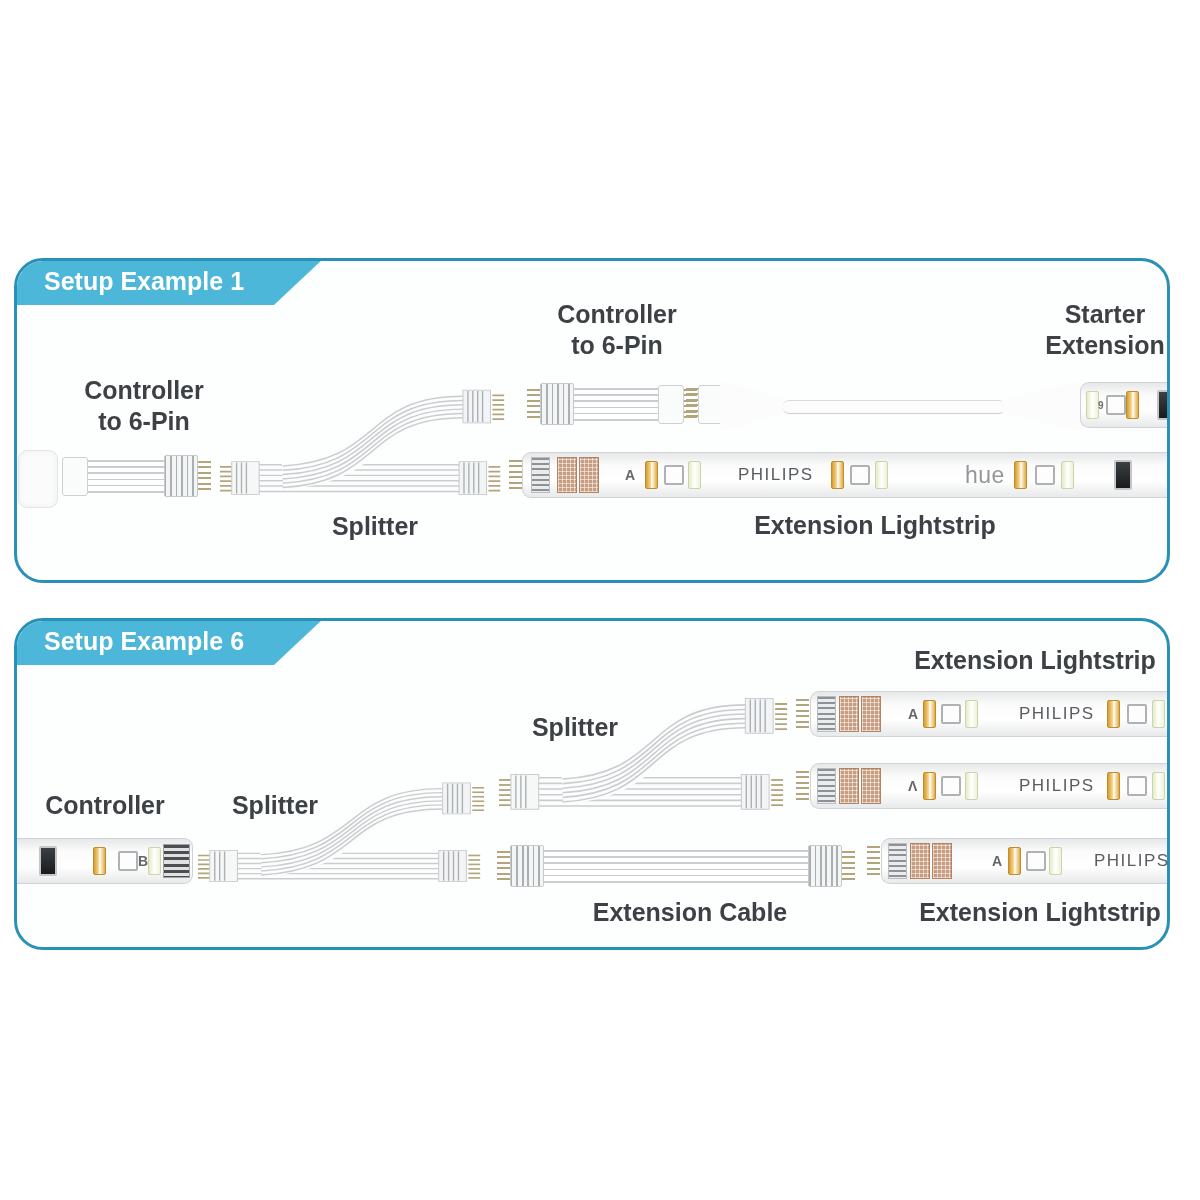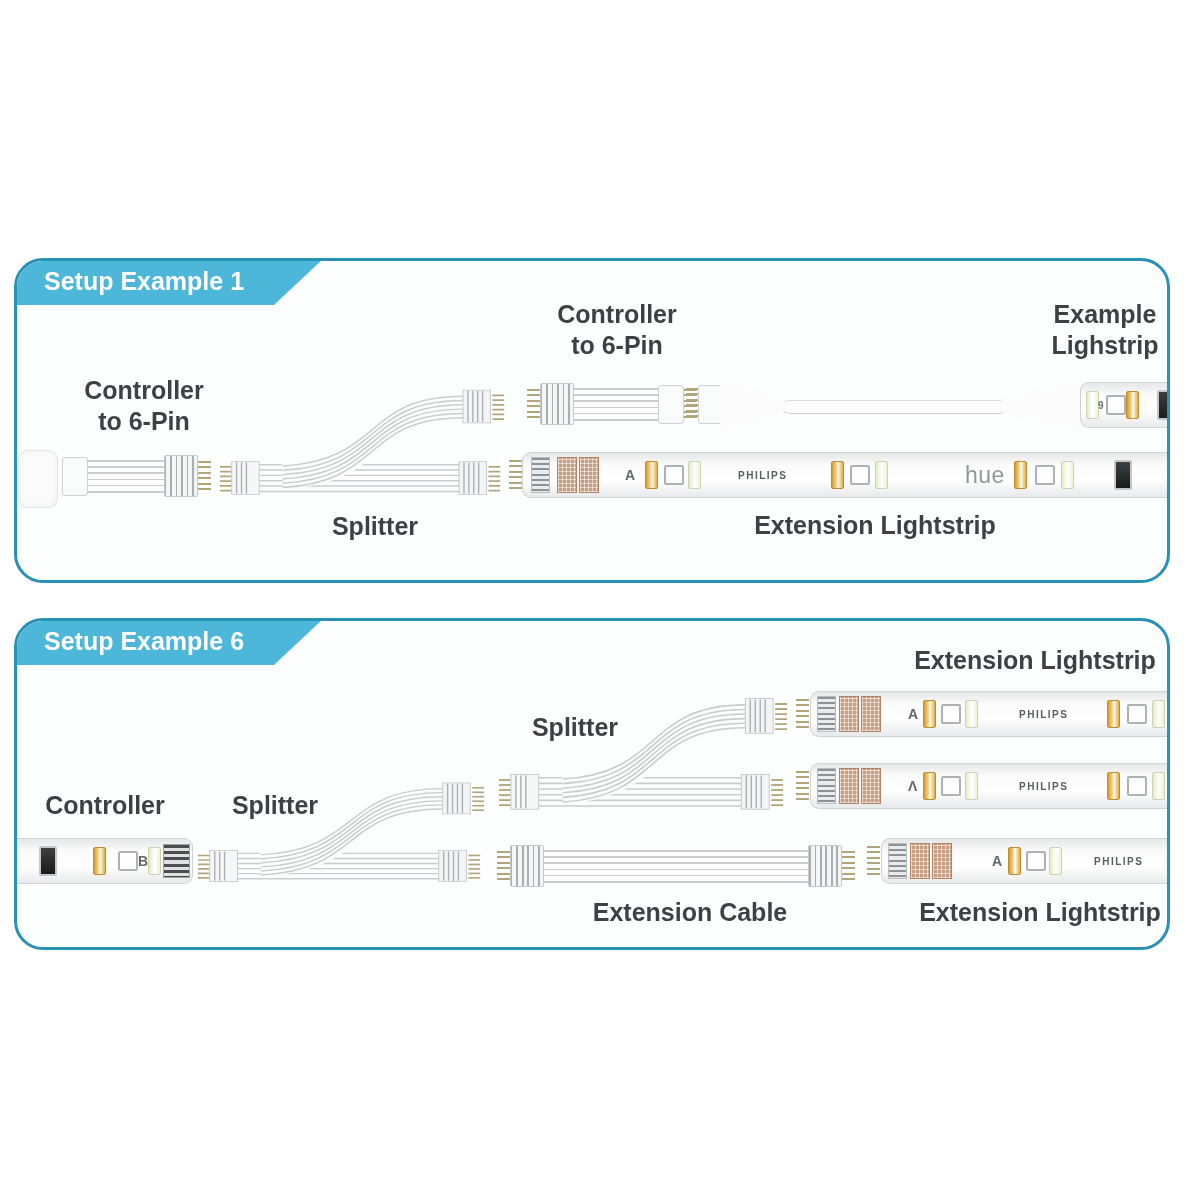--- a/index.html
+++ b/index.html
@@ -36,21 +36,21 @@
   .copper{width:18px;height:34px;border:1px solid #b28466;background-color:#c79c7f;
         background-image:repeating-linear-gradient(90deg,rgba(255,255,255,.55) 0 1px,rgba(0,0,0,0) 1px 4px),
                          repeating-linear-gradient(0deg,rgba(255,255,255,.55) 0 1px,rgba(0,0,0,0) 1px 4px);}
   .mark{font-size:14px;font-weight:bold;color:#63676b;}
   .mark-sm{font-size:10px;font-weight:bold;color:#6a6e72;}
   .led-a{width:11px;height:26px;border:1px solid #c08d2e;border-radius:2px;
         background:linear-gradient(90deg,#d69b2d,#f6d488 40%,#ffffff 52%,#e3ab3c);}
   .led-g{width:11px;height:26px;border:1px solid #ccd4ae;border-radius:2px;
         background:linear-gradient(90deg,#e4ecc4,#ffffff 50%,#eef3d6);}
   .chip{width:16px;height:16px;background:#fdfdfd;border:2px solid #aeb2b5;border-radius:2px;}
-  .brand{font-size:10px;font-weight:bold;letter-spacing:1.5px;color:#595d61;}
+  .brand{font-size:17px;font-weight:normal;letter-spacing:1.5px;color:#595d61;}
   .hue{font-size:23px;color:#93979a;letter-spacing:.5px;}
   .bcomp{width:14px;height:26px;border:2px solid #c3c7c9;border-radius:2px;
         background:linear-gradient(#3c4042,#191b1c);}
   .endblock{width:25px;height:32px;border:1px solid #9da1a4;
         background:repeating-linear-gradient(to bottom,#4b4f52 0 3px,#dfe1e2 3px 6.2px);}
   .blob{position:absolute;width:38px;height:56px;background:#fbfbfb;border:1px solid #e2e4e5;
         border-radius:9px;box-shadow:inset 0 0 6px rgba(0,0,0,.05);}
   .funnel{position:absolute;background:#fcfcfc;
         filter:drop-shadow(0 1px 1px rgba(0,0,0,.14)) drop-shadow(0 -1px 1px rgba(0,0,0,.10));}
   .funnel-l{clip-path:polygon(0 0,10% 0,100% 37%,100% 63%,10% 100%,0 100%);}
@@ -140,22 +140,22 @@
 
     <div class="lbl" style="left:127px;top:114px;">
       <div>Controller</div>
       <div>to 6-Pin</div>
     </div>
     <div class="lbl" style="left:600px;top:38px;">
       <div>Controller</div>
       <div>to 6-Pin</div>
     </div>
     <div class="lbl" style="left:1088px;top:38px;">
-      <div>Example</div>
-      <div>Lighstrip</div>
+      <div>Starter</div>
+      <div>Extension</div>
     </div>
     <div class="lbl" style="left:358px;top:250px;">
       <span>Splitter</span>
     </div>
     <div class="lbl" style="left:858px;top:249px;">
       <span>Extension Lightstrip</span>
     </div>
 
     <div class="blob" style="left:1px;top:189px;"></div>
 

